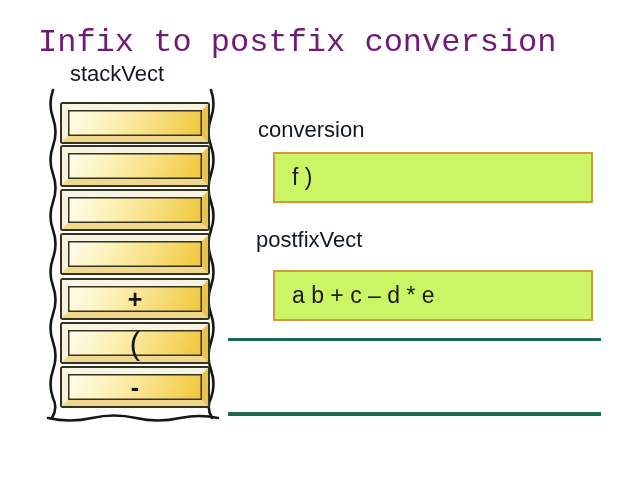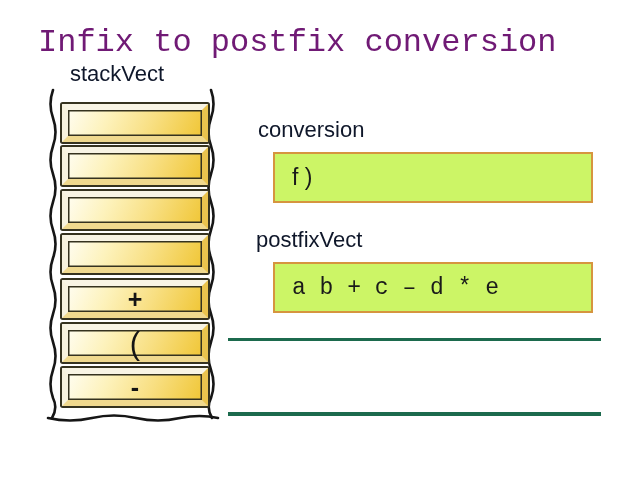--- a/index.html
+++ b/index.html
@@ -35,21 +35,21 @@
   .cell-3{top:235px;} .cell-4{top:280px;} .cell-5{top:324px;} .cell-6{top:368px;}
   .cell-5{font-weight:400;font-size:31px;}
 
   .green-box{
     position:absolute;left:273px;width:320px;height:51px;box-sizing:border-box;
     background:#ccf566;border:2px solid #d6953f;
     display:flex;align-items:center;
     padding-left:17px;font-size:23px;color:#1a1a1a;white-space:nowrap;
   }
   #infix-box{top:152px;}
-  #postfix-box{top:262px;font-family:Liberation Mono, monospace;}
+  #postfix-box{top:270px;}
 
   .rule-line{position:absolute;left:228px;width:373px;background:#1c6a4d;}
   #rule-1{top:338px;height:3px;}
   #rule-2{top:412px;height:4px;}
 </style>
 </head>
 <body>
 
 <div class="title">Infix to postfix conversion</div>
 

